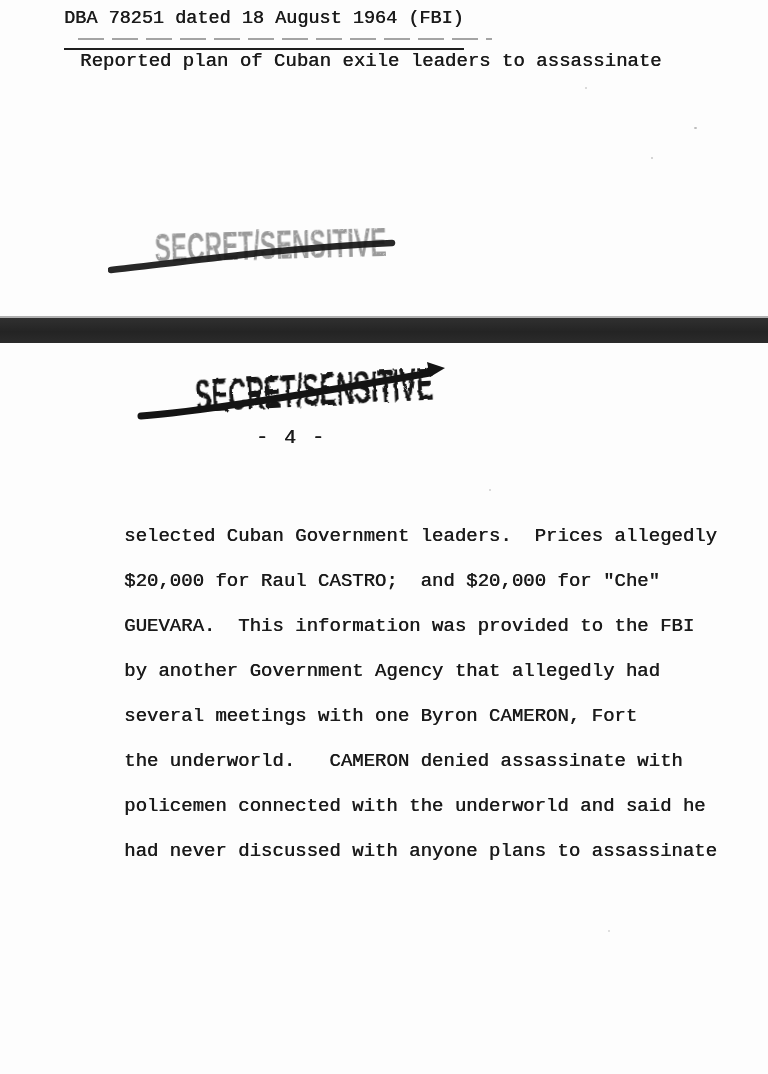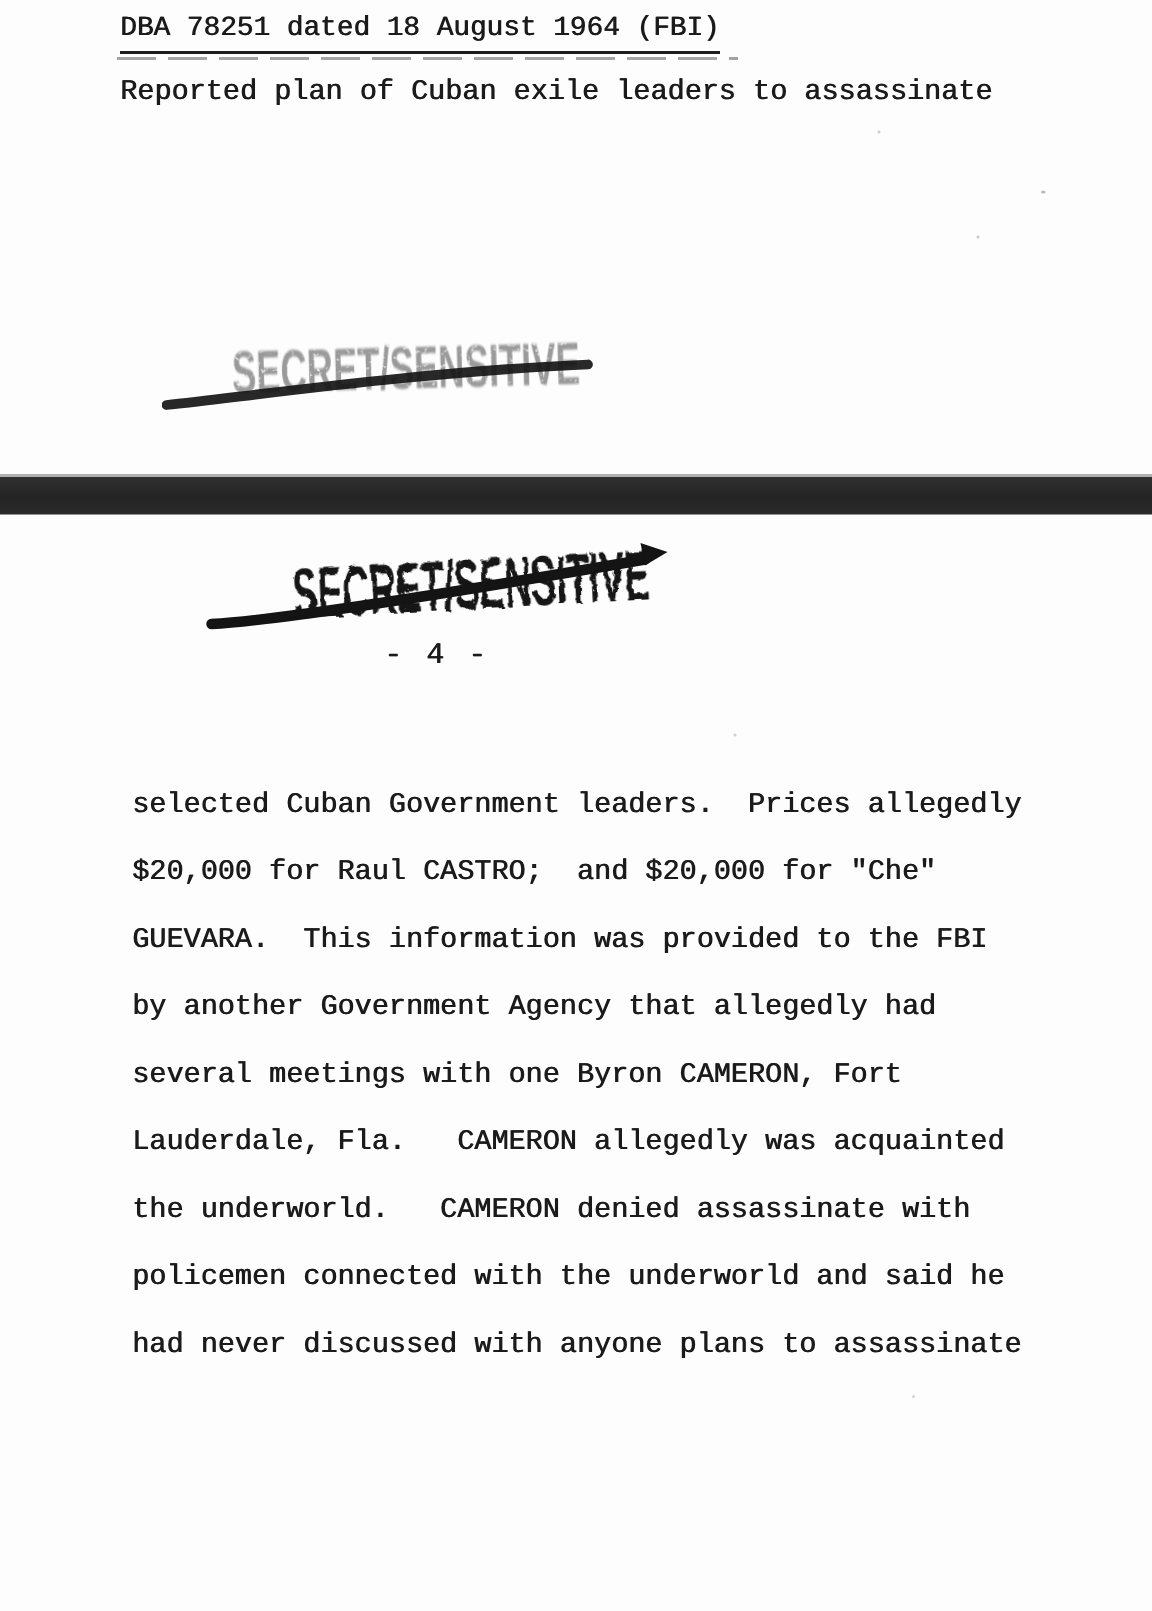--- a/index.html
+++ b/index.html
@@ -7,24 +7,24 @@
   body {
     position:relative;
     background:#fdfdfd;
     font-family:"Liberation Mono", monospace;
     color:#1b1b1b;
     overflow:hidden;
   }
   .typew { text-shadow: 0.5px 0 0 currentColor; white-space:pre; }
 
   .ref-line {
-    position:absolute; left:80px; top:6px;
+    position:absolute; left:64px; top:6px;
     font-size:18.5px; line-height:26px;
     border-bottom:2.5px solid #1e1e1e;
-    padding-bottom:2px;
+    padding-bottom:16px;
     text-align:right;
   }
   .underline-smudge {
     position:absolute; left:78px; top:38px; width:414px; height:2px;
     background:repeating-linear-gradient(90deg,#3a3a3a 0 26px, transparent 26px 34px);
     opacity:.45; filter:blur(.5px);
   }
   .subject-line {
     position:absolute; left:80px; top:48px;
     font-size:19px; line-height:26px;
@@ -42,21 +42,21 @@
 
   .page-number {
     position:absolute; left:256px; top:426px;
     font-size:20px; letter-spacing:2px;
   }
 
   .body-text {
     position:absolute; left:88px; top:514px; width:640px;
     font-size:19px; line-height:45px;
   }
-  .body-text .line { height:45px; }
+  .body-text .line { height:45px;margin-left:36px; }
 
   .speck { position:absolute; background:#777; border-radius:50%; }
   .speck.s1 { left:694px; top:127px; width:3px; height:2px; opacity:.5; }
   .speck.s2 { left:651px; top:157px; width:2px; height:2px; opacity:.4; }
   .speck.s3 { left:585px; top:87px;  width:2px; height:2px; opacity:.35; }
   .speck.s4 { left:489px; top:489px; width:2px; height:2px; opacity:.35; }
   .speck.s5 { left:608px; top:930px; width:2px; height:2px; opacity:.3; }
 
   svg text { font-family:"Liberation Sans", sans-serif; font-weight:bold; }
 </style>
@@ -109,21 +109,20 @@
   </div>
 
   <div class="page-number typew">- 4 -</div>
 
   <div class="body-text">
     <div class="line typew">selected Cuban Government leaders.  Prices allegedly</div>
     <div class="line typew">$20,000 for Raul CASTRO;  and $20,000 for "Che"</div>
     <div class="line typew">GUEVARA.  This information was provided to the FBI</div>
     <div class="line typew">by another Government Agency that allegedly had</div>
     <div class="line typew">several meetings with one Byron CAMERON, Fort</div>
-    <div class="line typew">Lauderdale, Fla.   CAMERON allegedly was acquainted</div>
     <div class="line typew">the underworld.   CAMERON denied assassinate with</div>
     <div class="line typew">policemen connected with the underworld and said he</div>
     <div class="line typew">had never discussed with anyone plans to assassinate</div>
   </div>
 
   <div class="speck s1"></div>
   <div class="speck s2"></div>
   <div class="speck s3"></div>
   <div class="speck s4"></div>
   <div class="speck s5"></div>

